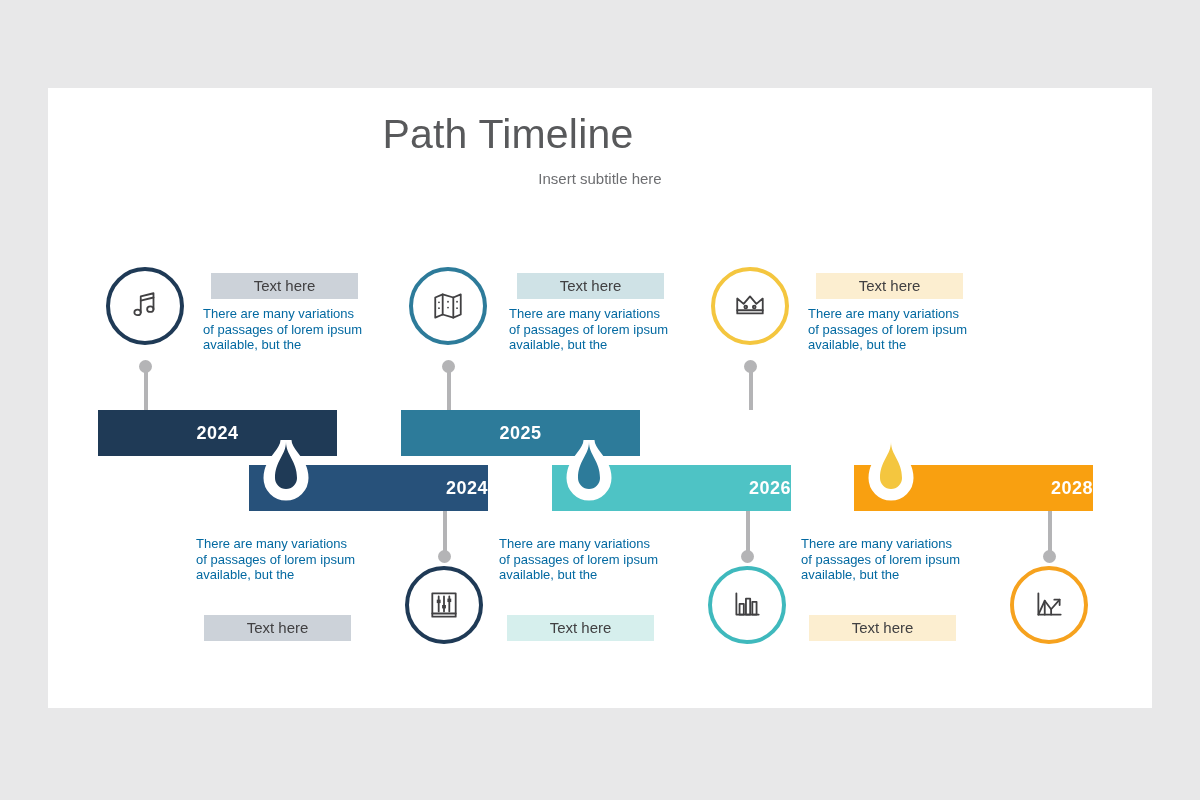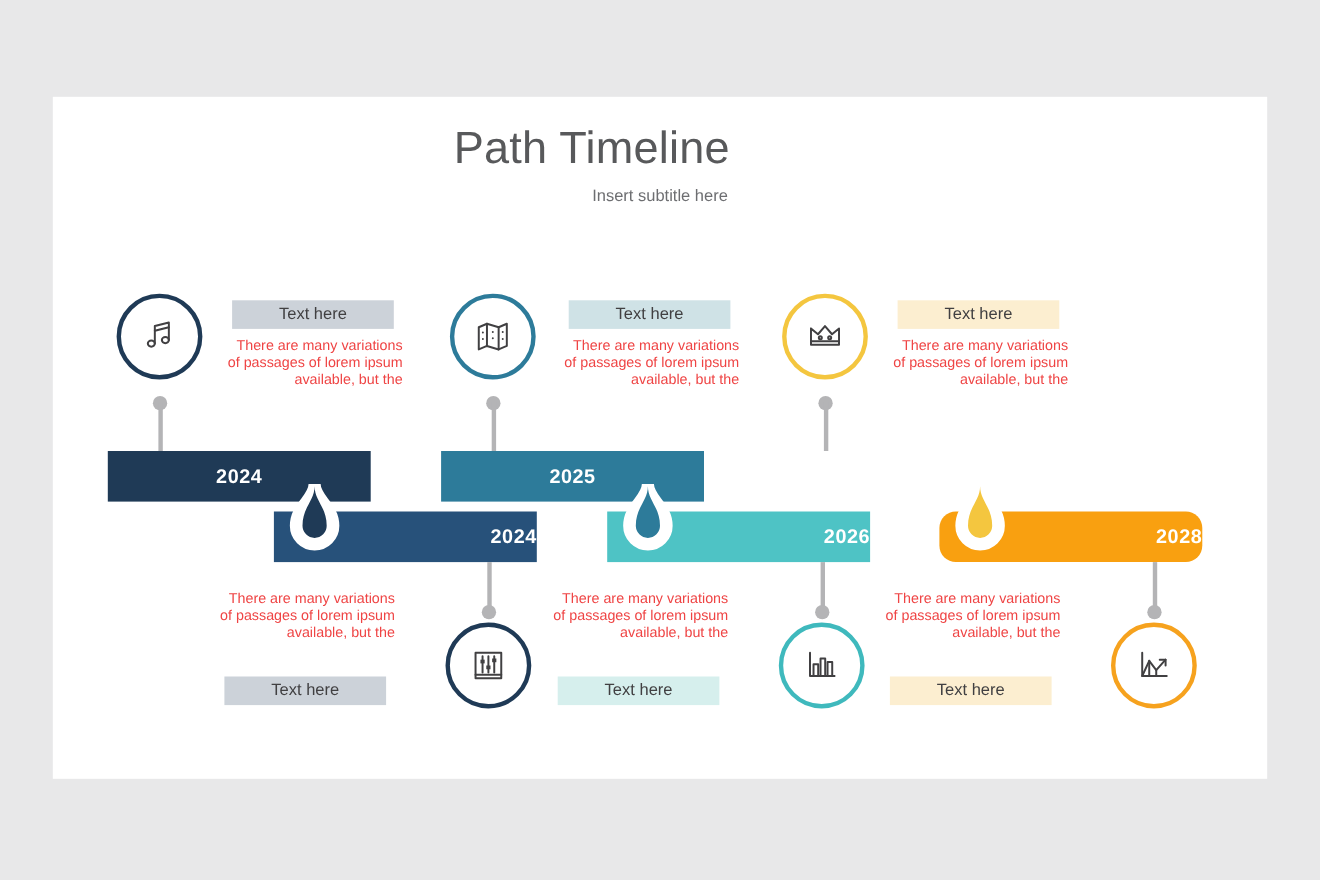--- a/index.html
+++ b/index.html
@@ -27,21 +27,20 @@
   #slide-title {
     position: absolute;
     left: 0;
     top: 23px;
     width: 920px;
     text-align: center;
     font-size: 41px;
     font-weight: 400;
     color: #58595b;
     letter-spacing: 0.2px;
-    margin-left: 30px;
   }
   #slide-subtitle {
     position: absolute;
     left: 0;
     top: 82px;
     width: 1104px;
     text-align: center;
     font-size: 15px;
     font-weight: 400;
     color: #6d6e71;
@@ -84,24 +83,24 @@
     height: 26px;
     line-height: 26px;
     text-align: center;
     font-size: 15px;
     font-weight: normal;
     color: #414042;
   }
 
   .body-text {
     position: absolute;
-    text-align: right;
+    text-align: left;
     font-size: 13px;
     line-height: 15.5px;
-    color: #ef4444;
+    color: #0369a1;
   }
 
   .year-bar {
     position: absolute;
     height: 46px;
     line-height: 46px;
     text-align: right;
     font-size: 18px;
     font-weight: bold;
     color: #ffffff;
@@ -183,21 +182,21 @@
   <div class="year-bar upper" style="left:353px; top:322px; width:239px; background:#2d7b9a;">
     <span class="year-label">2025</span>
   </div>
 
   <div class="year-bar lower" style="left:201px; top:377px; width:239px; background:#27517a; text-indent:48px;">
     <span class="year-label">2024</span>
   </div>
   <div class="year-bar lower" style="left:504px; top:377px; width:239px; background:#4ec3c5; text-indent:48px;">
     <span class="year-label">2026</span>
   </div>
-  <div class="year-bar lower" style="left:806px; top:377px; width:239px; background:#f9a010; text-indent:48px;border-radius:15px;">
+  <div class="year-bar lower" style="left:806px; top:377px; width:239px; background:#f9a010; text-indent:48px;">
     <span class="year-label">2028</span>
   </div>
 
   <div class="hook" style="left:207px; top:352px;">
     <svg viewBox="0 0 62 76">
       <path d="M31 0 C31 14, 14 20, 14 38 A17 17 0 0 0 48 38 C48 20, 31 14, 31 0 Z" fill="#ffffff" stroke="#ffffff" stroke-width="11" stroke-linejoin="round"></path>
       <path d="M31 2 C31 15, 20 21, 20 38 A11 11 0 0 0 42 38 C42 21, 31 15, 31 2 Z" fill="#1f3a56"></path>
     </svg>
   </div>
   <div class="hook" style="left:510px; top:352px;">

